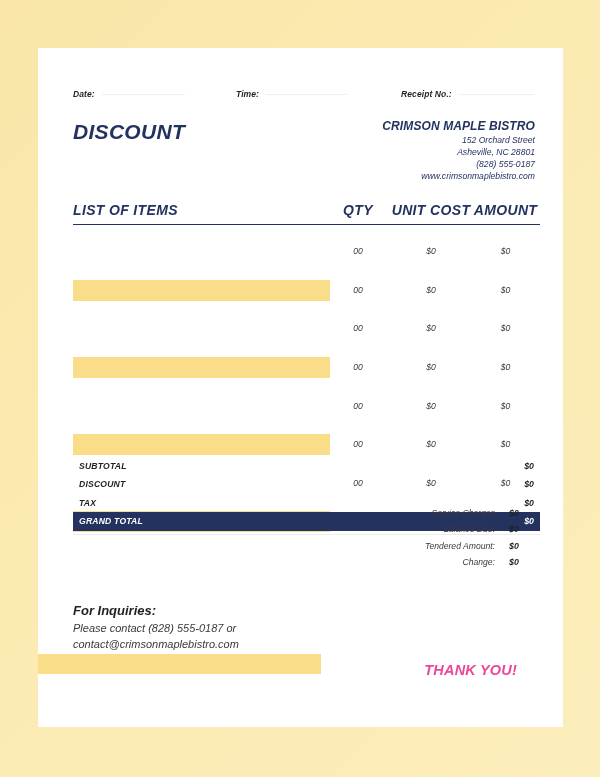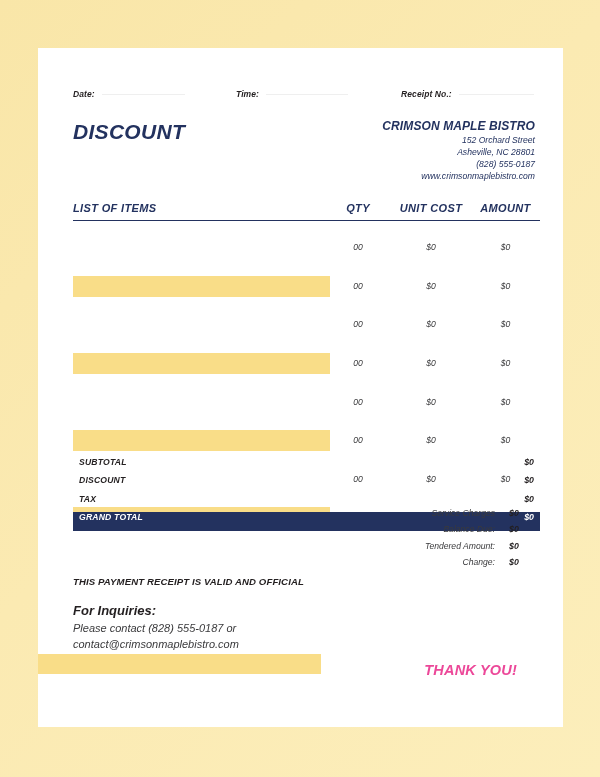--- a/index.html
+++ b/index.html
@@ -103,21 +103,21 @@
     top: 154px;
     width: 467px;
   }
   .thead {
     display: flex;
     align-items: flex-end;
     padding-bottom: 6px;
     border-bottom: 1.6px solid #23325f;
   }
   .th {
-    font-size: 11px;
+    font-size: 14px;
     font-weight: bold;
     color: #23325f;
     letter-spacing: .35px;
   }
   .col-item { width: 252px; }
   .col-qty { width: 66px; text-align: center; }
   .col-unit { width: 80px; text-align: center; }
   .col-amount { width: 69px; text-align: center; }
 
   .rows { position: relative; }
@@ -143,20 +143,21 @@
   .rows-rule {
     height: 1px;
     background: #ececec;
     width: 467px;
   }
 
   
   .totals { position: absolute; left: 35px; top: 409px; width: 467px; }
   .trow {
     display: flex;
+    align-items: center;
     justify-content: space-between;
     height: 18.3px;
     padding: 0 6px 0 6px;
     box-sizing: border-box;
   }
   .trow .tlabel {
     font-size: 8.6px;
     font-weight: bold;
     color: #231f20;
     letter-spacing: .2px;
@@ -388,21 +389,20 @@
         <div class="prow">
           <span class="plabel">Tendered Amount:</span>
           <span class="pval">$0</span>
         </div>
         <div class="prow">
           <span class="plabel">Change:</span>
           <span class="pval">$0</span>
         </div>
       </div>
 
-    <div class="valid-note">THIS PAYMENT RECEIPT IS VALID AND OFFICIAL</div>
     <div class="inquiries">
       <div class="inq-title">For Inquiries:</div>
       <div class="inq-line">Please contact (828) 555-0187 or</div>
       <div class="inq-line">contact@crimsonmaplebistro.com</div>
     </div>
 
     <div class="thanks">THANK YOU!</div>
 
     <div class="bottom-bar"></div>
 

